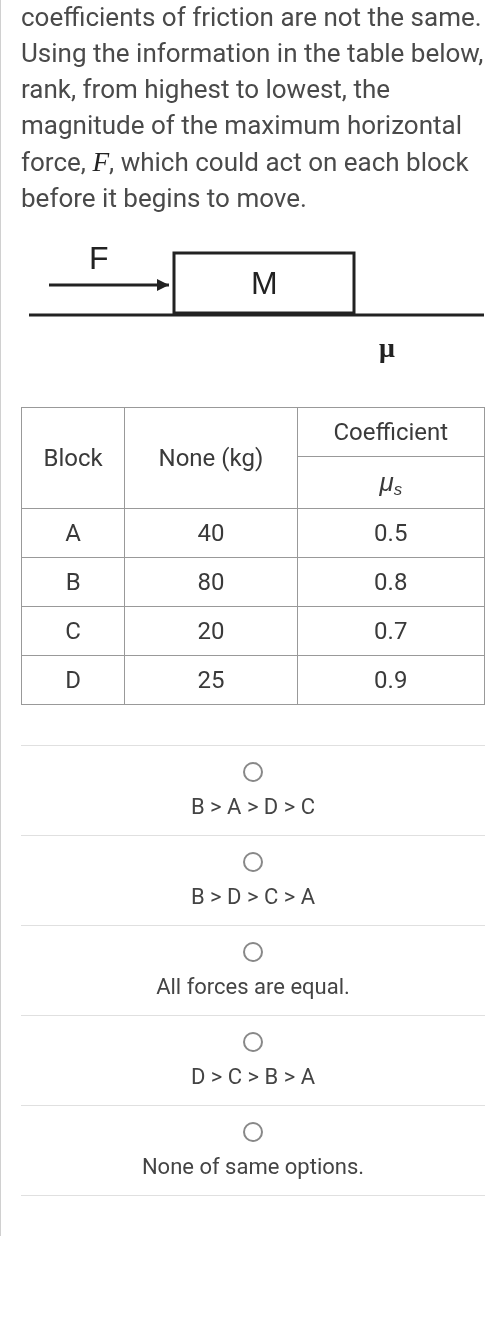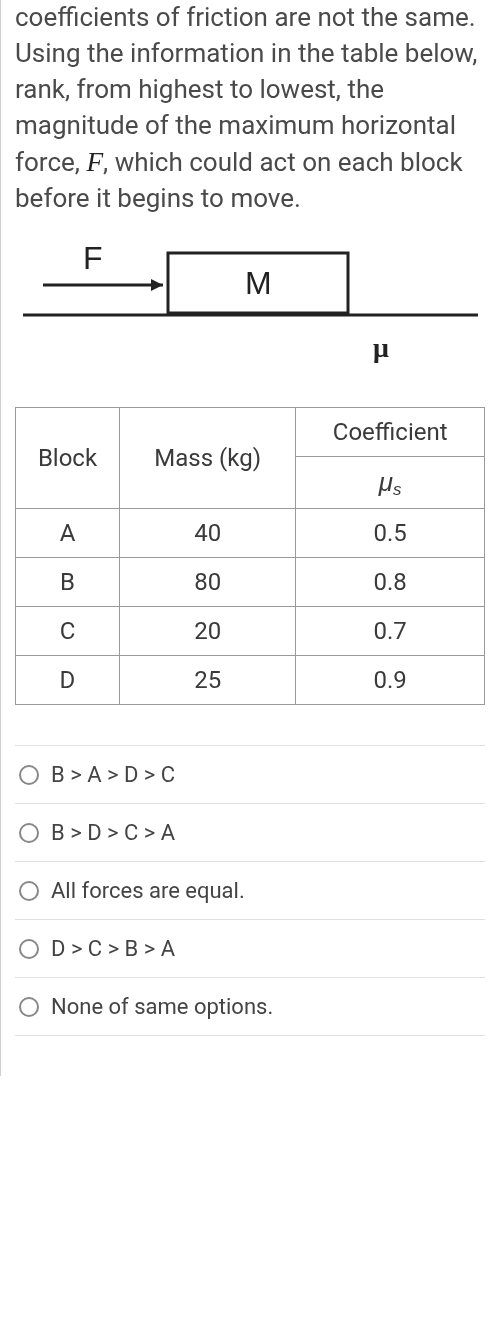--- a/index.html
+++ b/index.html
@@ -6,21 +6,21 @@
   body {
     margin: 0;
     font-family: -apple-system, "Segoe UI", Roboto, Helvetica, Arial, sans-serif;
     font-size: 26px;
     color: #333;
     width: 503px;
     background: #fff;
   }
   .wrap {
     border-left: 1px solid #d0d0d0;
-    padding: 0 18px 40px 14px;
+    padding: 0 18px 40px 20px;
   }
   .question-text {
     line-height: 1.38;
     color: #4a4a4a;
     font-weight: 400;
     margin: 0 0 22px 0;
   }
   .var-F {
     font-family: "Times New Roman", Times, serif;
     font-style: italic;
@@ -85,20 +85,21 @@
   }
   .opt {
     display: flex;
     align-items: center;
     gap: 12px;
     border-bottom: 1px solid #e0e0e0;
     padding: 16px 4px;
     font-size: 22px;
     color: #444;
     cursor: pointer;
+    flex-direction: column;
   }
   .radio {
     width: 20px;
     height: 20px;
     border: 2px solid #888;
     border-radius: 50%;
     flex: 0 0 auto;
     background: #fff;
   }
 </style>
@@ -124,21 +125,21 @@
       <line x1="0" y1="76" x2="455" y2="76" stroke="#222" stroke-width="3"></line>
 
       <text x="350" y="118" class="mu-label">μ</text>
     </svg>
   </div>
 
   <table class="data">
     <thead>
       <tr>
         <th rowspan="2">Block</th>
-        <th rowspan="2">Mass (kg)</th>
+        <th rowspan="2">None (kg)</th>
         <th>Coefficient</th>
       </tr>
       <tr>
         <th>
           <span class="mu-s"><span>μ</span><sub>s</sub></span>
         </th>
       </tr>
     </thead>
     <tbody>
       <tr>

